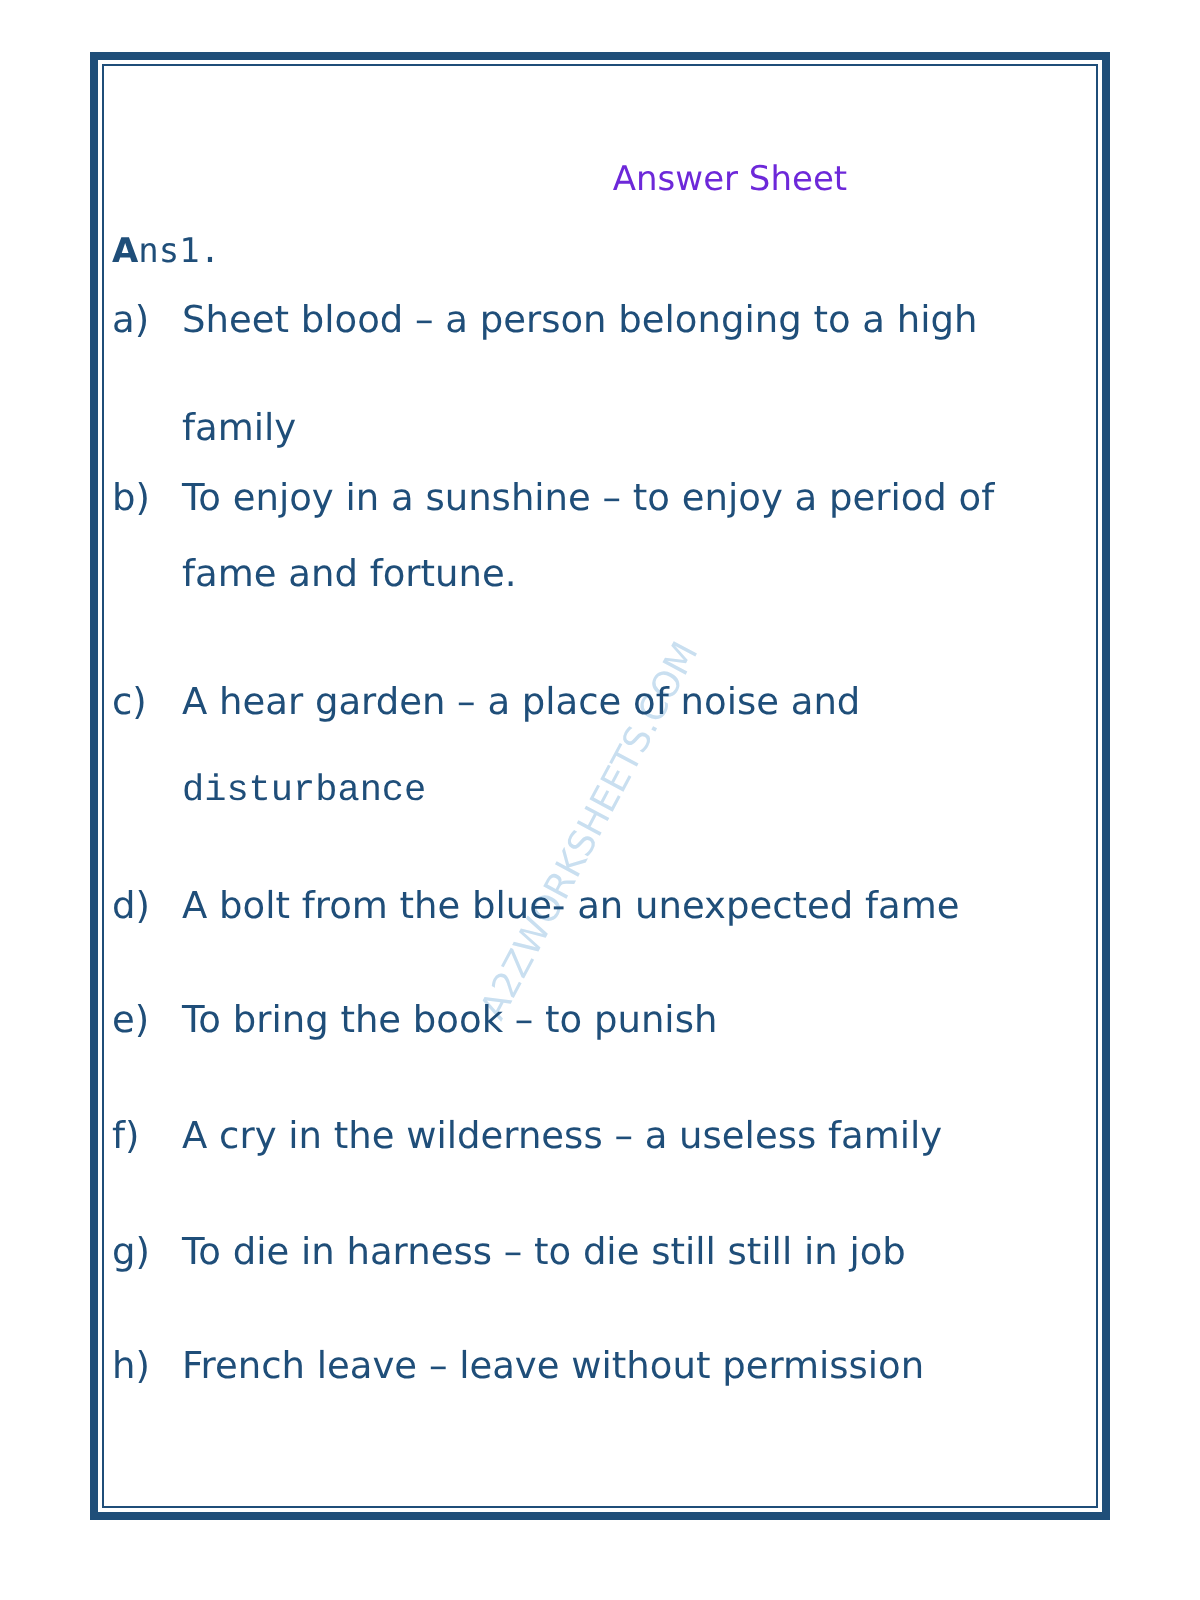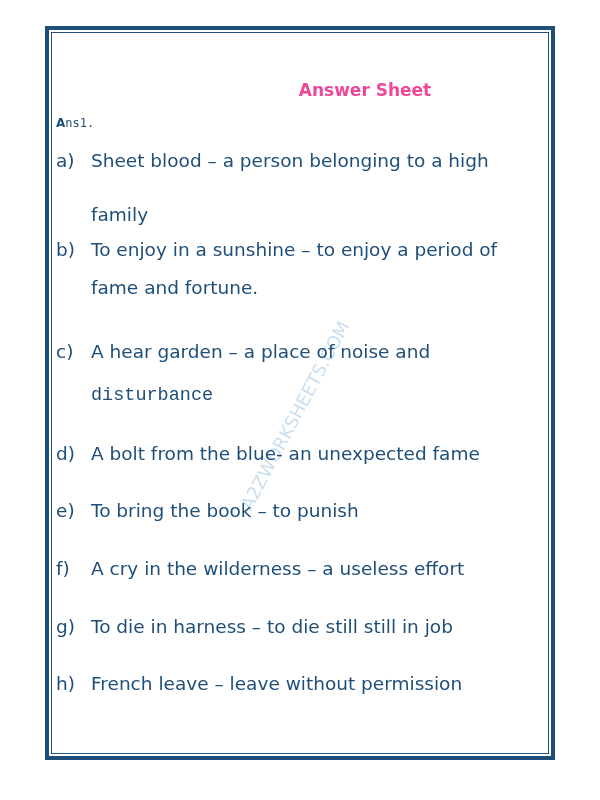--- a/index.html
+++ b/index.html
@@ -7,26 +7,26 @@
     .frame-outer {
       position: absolute; left: 45px; top: 26px; width: 502px; height: 726px;
       border: 4px solid #1f4e79;
     }
     .frame-inner {
       position: absolute; left: 2px; top: 2px; right: 2px; bottom: 2px;
       border: 1px solid #1f4e79;
     }
     .title {
       position: absolute; left: 0; right: 0; top: 80px; text-align: center;
-      font-family: "DejaVu Sans", sans-serif; font-weight: bold; font-size: 17px;
-      color: #ec4899; padding-left: 130px;
+      font-family: "DejaVu Sans", sans-serif; font-weight: normal; font-size: 17px;
+      color: #6d28d9; padding-left: 130px;
     }
     .ans-label {
       position: absolute; left: 56px; top: 116px;
-      font-family: "DejaVu Sans Mono", monospace; font-size: 12px; color: #1f4e79;
+      font-family: "DejaVu Sans Mono", monospace; font-size: 17px; color: #1f4e79;
     }
     .ans-label b { font-family: "DejaVu Sans", sans-serif; }
     .item {
       position: absolute; left: 56px;
       font-family: "DejaVu Sans", sans-serif; font-size: 18.5px; color: #1f4e79;
       line-height: 44px;
     }
     .item .lbl { position: absolute; left: 0; top: 0; width: 34px; }
     .item .txt { position: absolute; left: 35px; top: 0; width: 450px; white-space: nowrap; }
     .watermark {
@@ -72,21 +72,21 @@
   <span class="txt">A bolt from the blue- an unexpected fame</span>
 </div>
 
 <div class="item" style="top:489px;">
   <span class="lbl">e)</span>
   <span class="txt">To bring the book – to punish</span>
 </div>
 
 <div class="item" style="top:547px;">
   <span class="lbl">f)</span>
-  <span class="txt">A cry in the wilderness – a useless effort</span>
+  <span class="txt">A cry in the wilderness – a useless family</span>
 </div>
 
 <div class="item" style="top:605px;">
   <span class="lbl">g)</span>
   <span class="txt">To die in harness – to die still still in job</span>
 </div>
 
 <div class="item" style="top:662px;">
   <span class="lbl">h)</span>
   <span class="txt">French leave – leave without permission</span>

